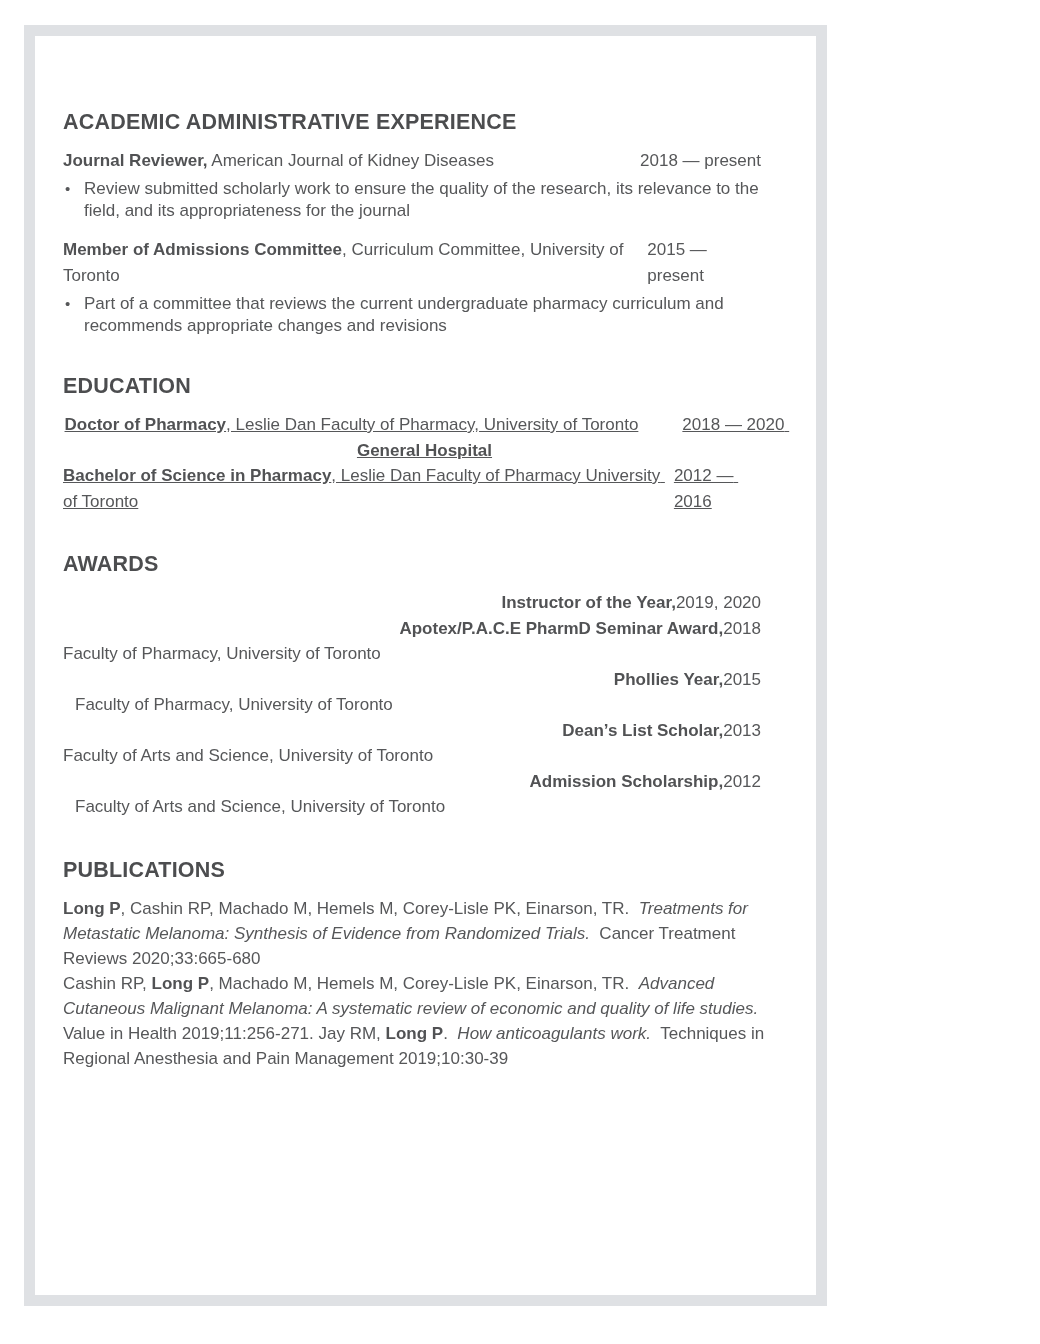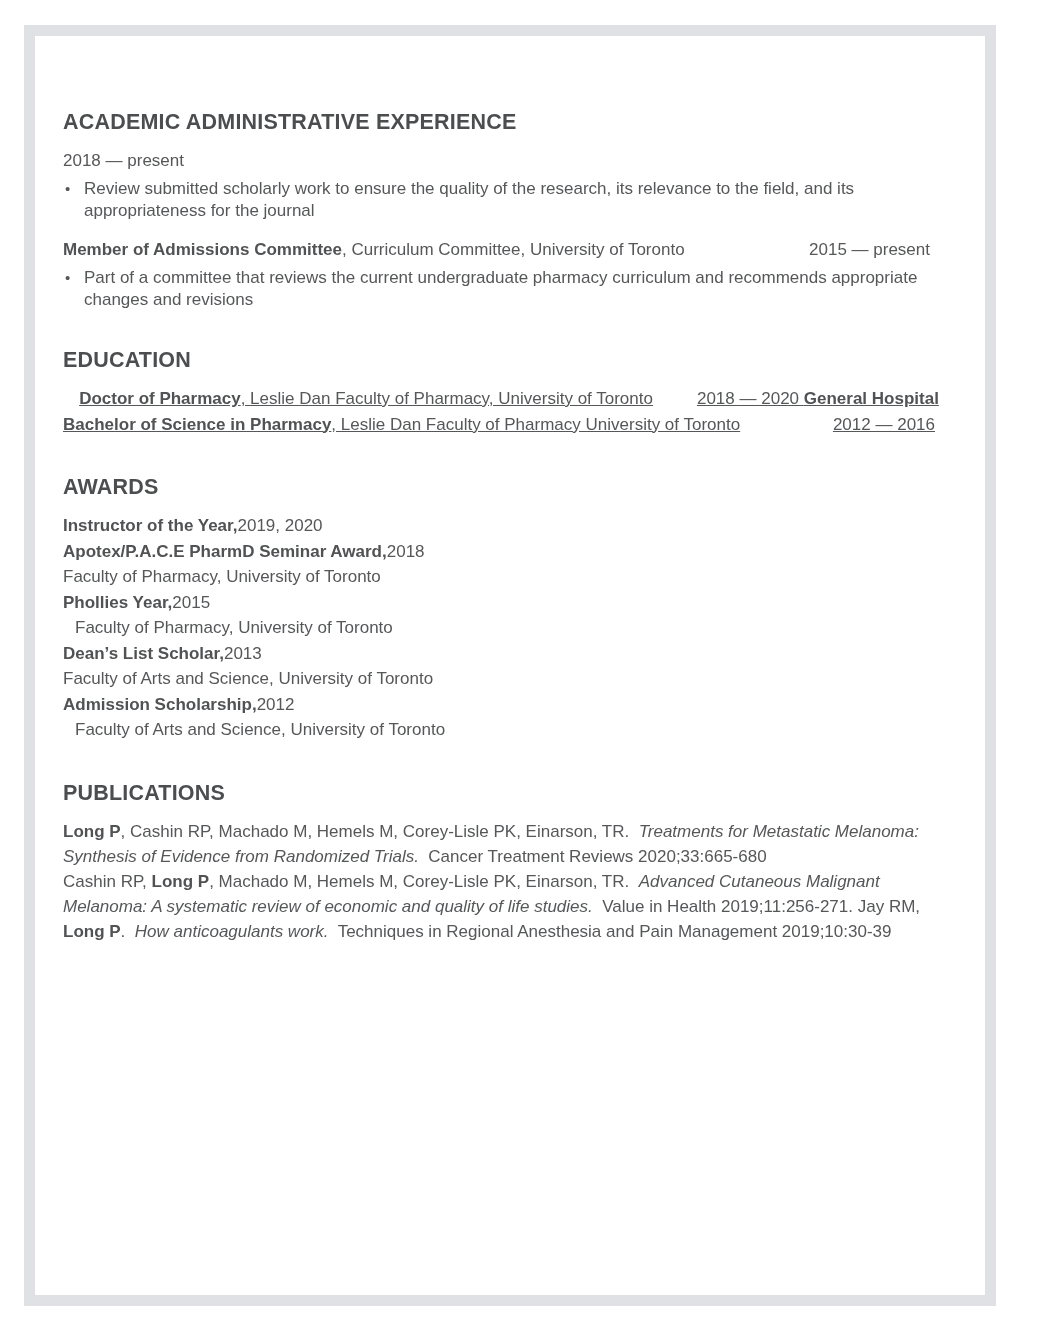--- a/index.html
+++ b/index.html
@@ -8,21 +8,21 @@
     width: 1040px;
     height: 1344px;
     background: #ffffff;
     font-family: "Liberation Sans", "DejaVu Sans", sans-serif;
     overflow: hidden;
   }
   .page {
     position: absolute;
     left: 24px;
     top: 25px;
-    width: 972px;
+    width: 803px;
     height: 1281px;
     box-sizing: border-box;
     border: 11px solid #dfe1e4;
     background: #ffffff;
   }
   .content {
     margin: 73px 30px 0 28px;
     color: #565759;
     font-size: 17px;
   }
@@ -56,41 +56,42 @@
   .edu-center { text-align: center; }
   .edu-split {
     display: flex;
     justify-content: space-between;
     align-items: center;
     padding-right: 20px;
   }
   
   .aw-row {
     display: flex;
-    justify-content: flex-start;
+    justify-content: flex-end;
     align-items: baseline;
     line-height: 25.5px;
     padding-right: 25px;
   }
   .aw-sub { line-height: 25.5px; }
   .aw-sub.indent { padding-left: 12px; }
   
   .pub-par { margin: 0; line-height: 25px; }
 </style>
 </head>
 <body>
 
 <div class="page">
   <div class="content">
 
     <section>
       <h2>ACADEMIC ADMINISTRATIVE EXPERIENCE</h2>
       <div>
           <div class="xp-entry">
             <div class="xp-head">
+              <span class="seg"><span class="seg b">Journal Reviewer,</span><span class="seg"> American Journal of Kidney Diseases</span></span>
               <span class="seg">2018 — present</span>
             </div>
             <ul class="bullets">
               <li>
                 <span class="bullet-glyph">•</span>
                 <span class="seg">Review submitted scholarly work to ensure the quality of the research, its relevance to the field, and its appropriateness for the journal</span>
               </li>
             </ul>
           </div>
           <div class="xp-entry">

